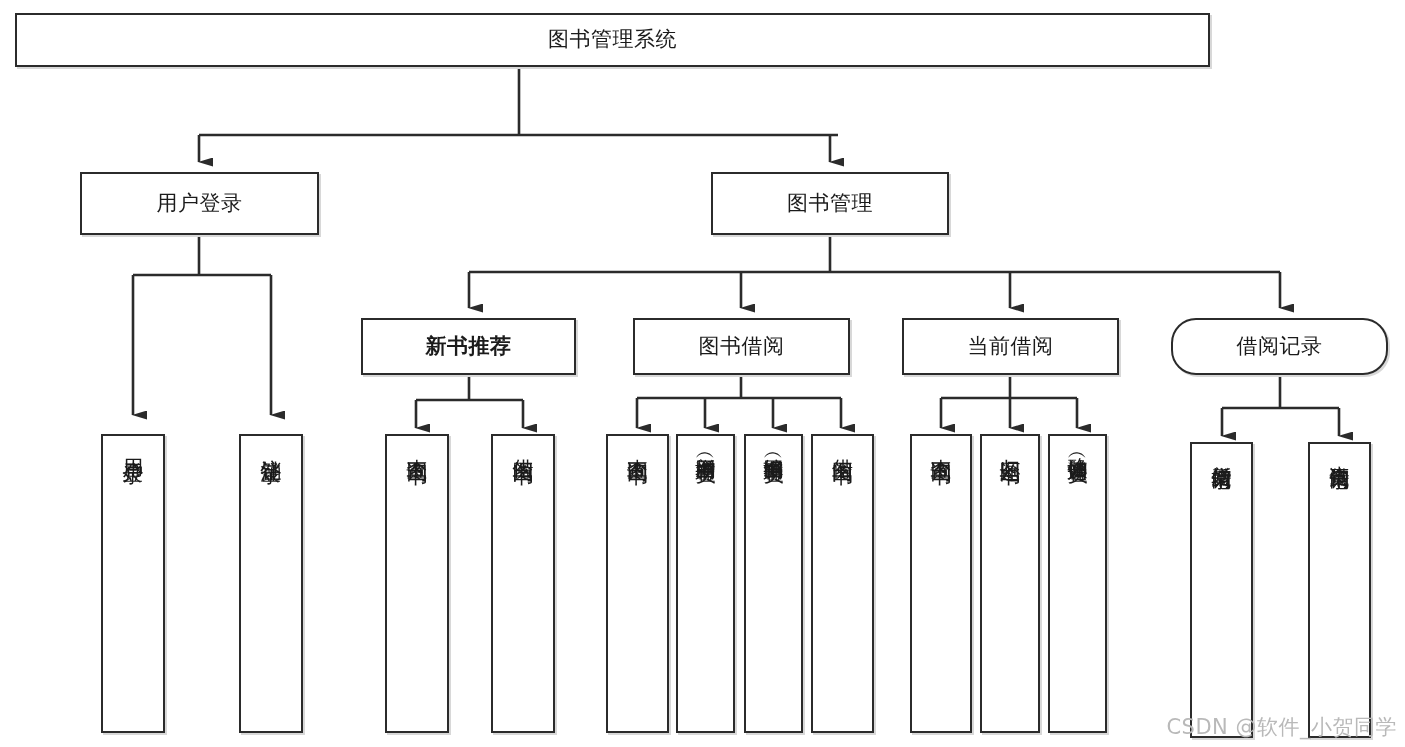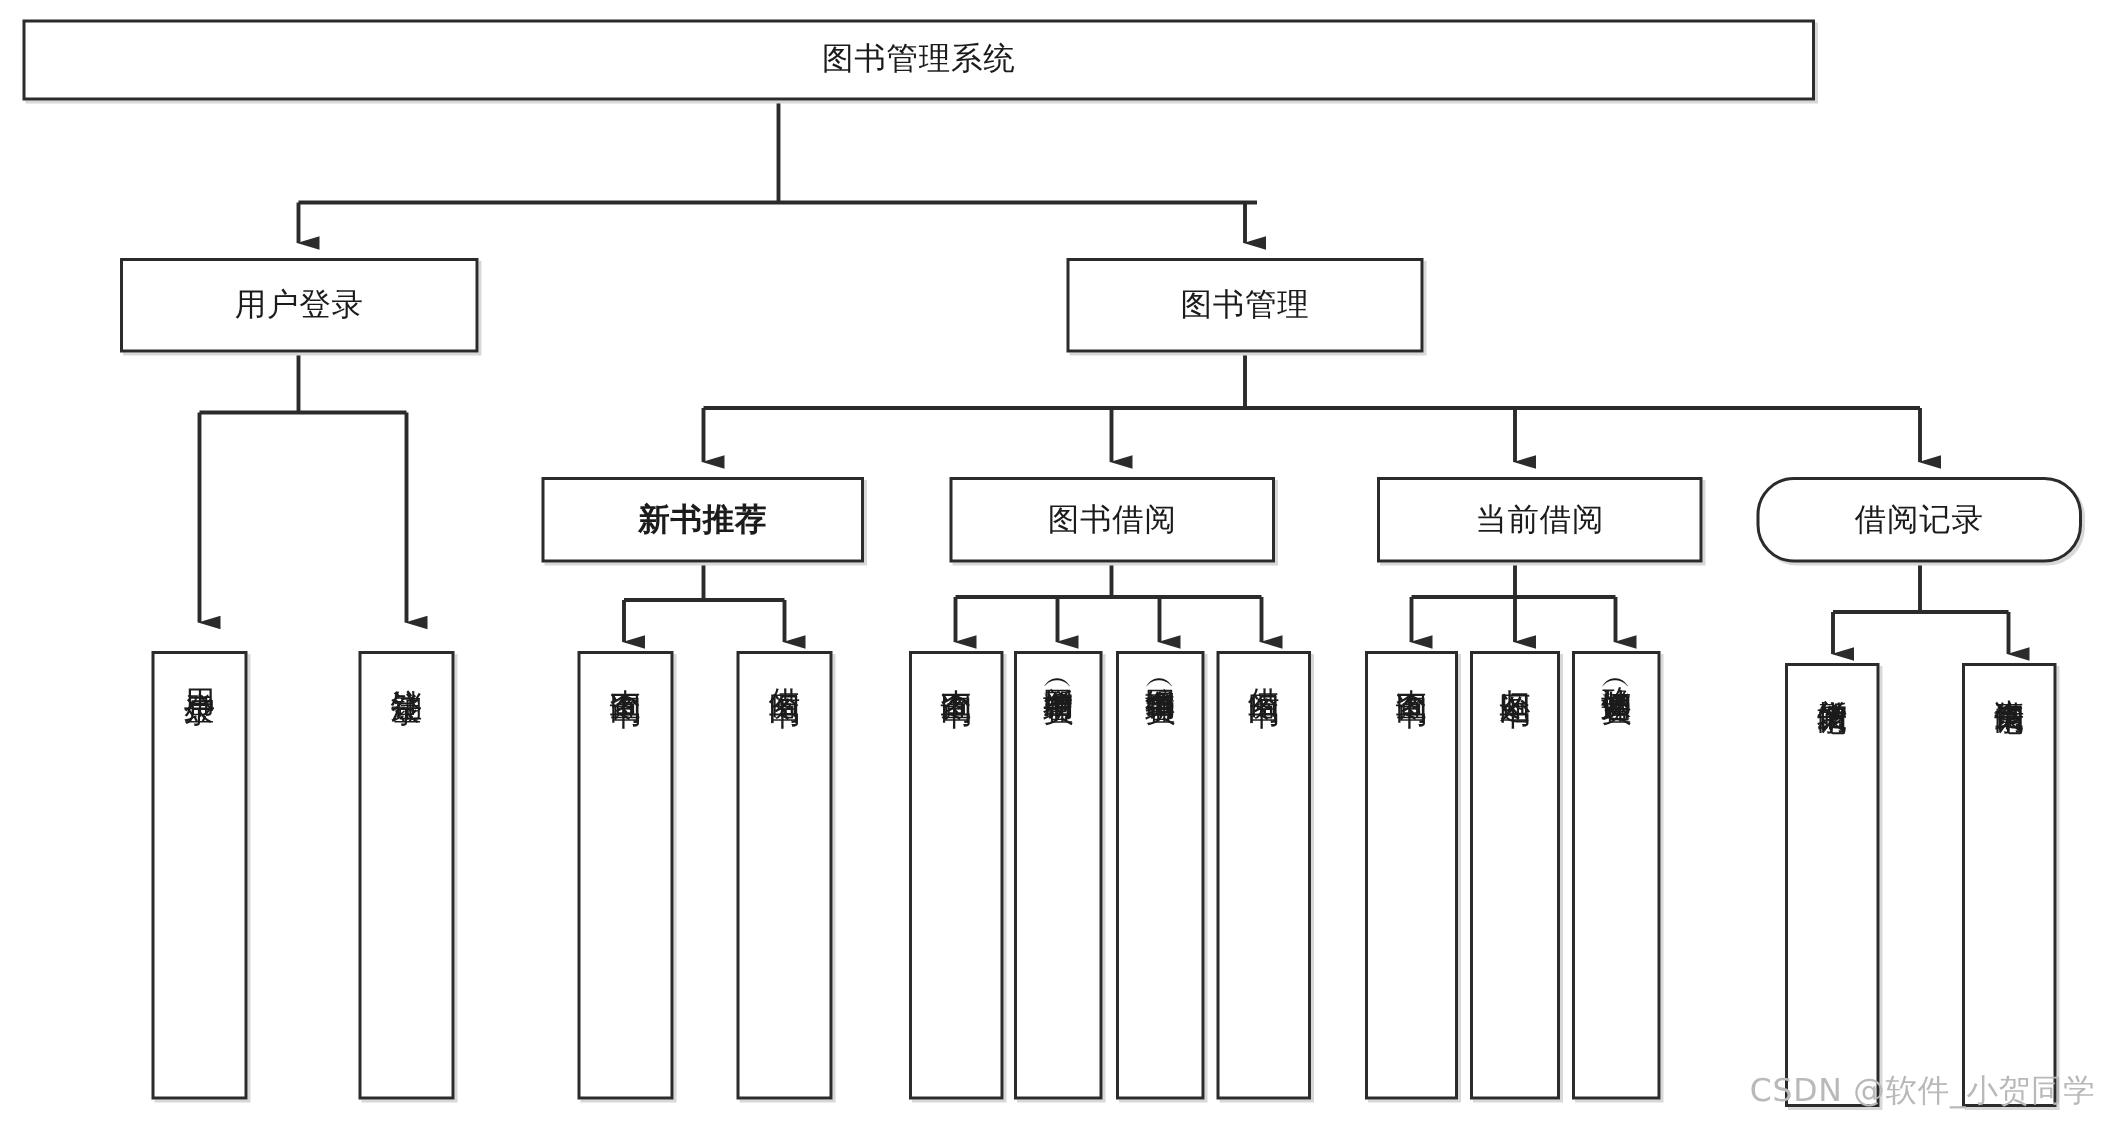--- a/index.html
+++ b/index.html
@@ -143,21 +143,21 @@
   <div class="node horiz" style="left:711px; top:172px; width:238px; height:63px;">
     <span class="lbl">图书管理</span>
   </div>
 
   <div class="node horiz" style="left:361px; top:318px; width:215px; height:57px;font-weight:bold;">
     <span class="lbl">新书推荐</span>
   </div>
   <div class="node horiz" style="left:633px; top:318px; width:217px; height:57px;">
     <span class="lbl">图书借阅</span>
   </div>
-  <div class="node horiz" style="left:902px; top:318px; width:217px; height:57px;margin-left:16px;">
+  <div class="node horiz" style="left:902px; top:318px; width:217px; height:57px;">
     <span class="lbl">当前借阅</span>
   </div>
   <div class="node horiz" style="left:1171px; top:318px; width:217px; height:57px;border-radius:25px;">
     <span class="lbl">借阅记录</span>
   </div>
 
   <div class="node vert" style="left:101px; top:434px; width:64px; height:299px;">
     <span class="lbl">用户登录</span>
   </div>
   <div class="node vert" style="left:239px; top:434px; width:64px; height:299px;">

